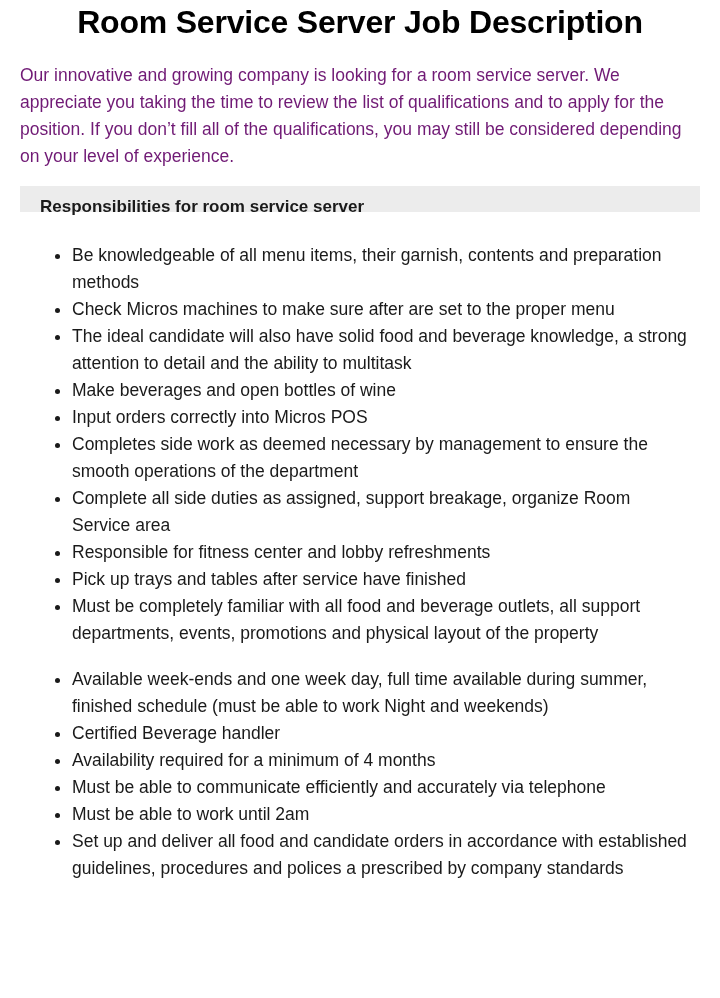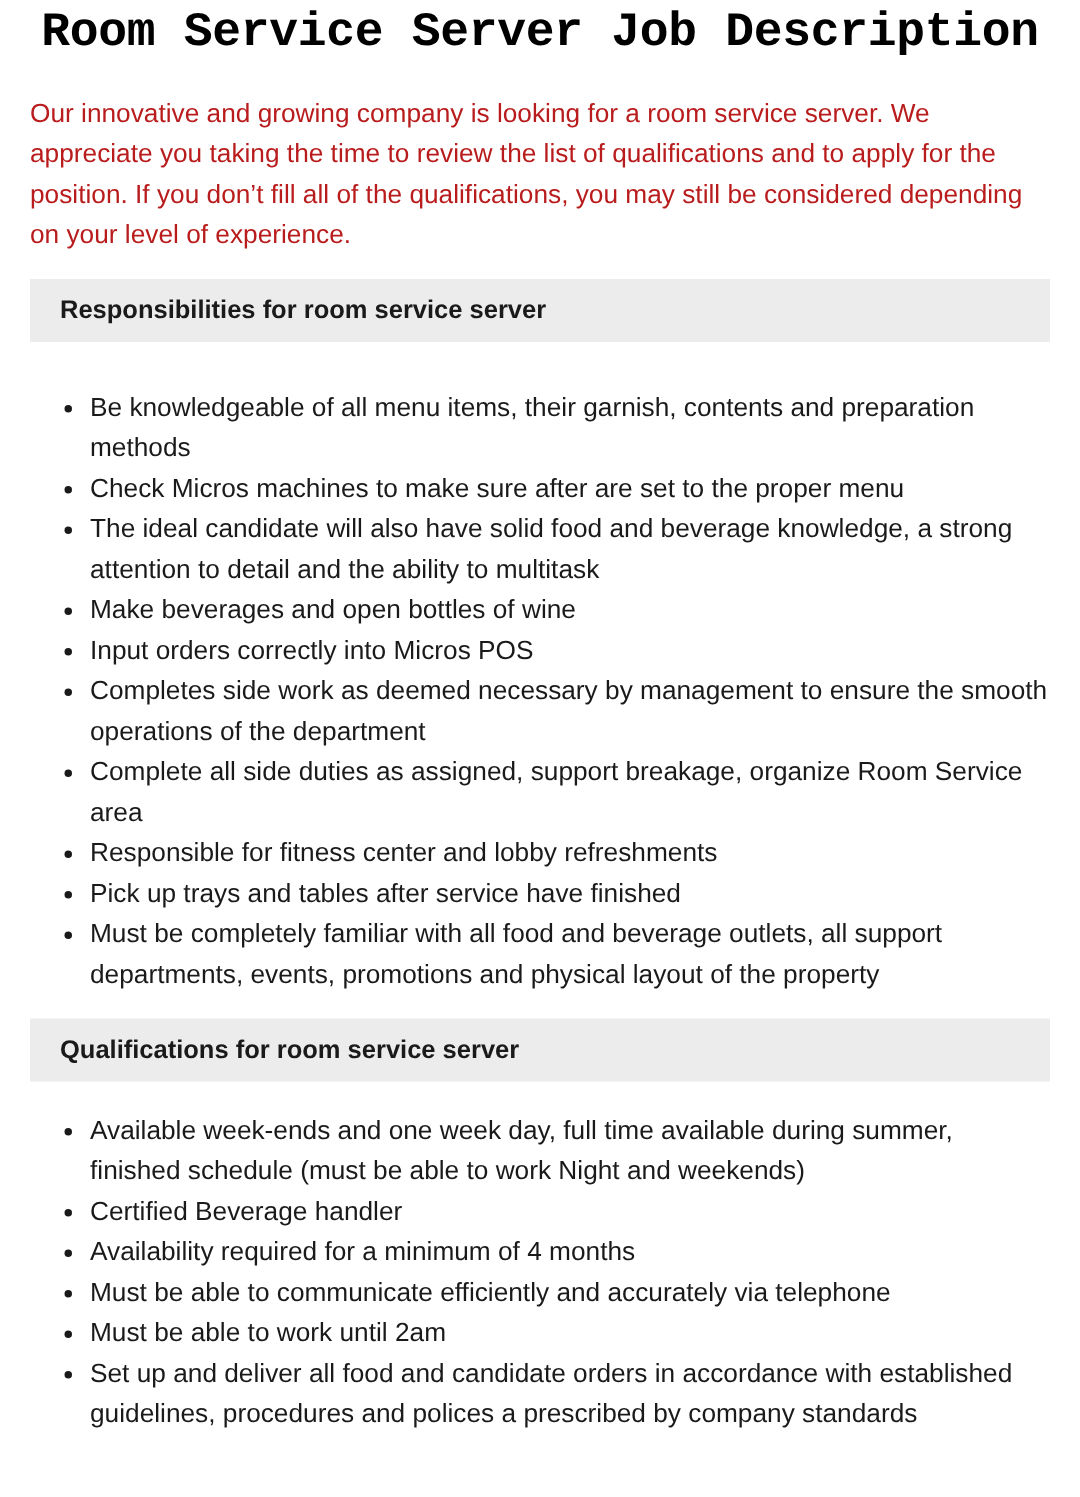--- a/index.html
+++ b/index.html
@@ -14,42 +14,41 @@
     h1 {
       margin: 0;
       padding-top: 2px;
       height: 40px;
       text-align: center;
       font-size: 32px;
       font-weight: bold;
       color: #000;
       line-height: 40px;
       letter-spacing: -0.2px;
-      font-family: Liberation Mono, monospace;
     }
     .intro {
       margin: 20px 0 0 0;
       font-size: 17.5px;
       line-height: 27px;
-      color: #b91c1c;
+      color: #701a75;
     }
     .section-header {
       background: #ececec;
-      height: 42px;
+      height: 26px;
       line-height: 42px;
       padding: 0 20px;
       font-size: 17px;
       font-weight: bold;
       color: #1a1a1a;
       box-sizing: border-box;
     }
     .section-header.resp { margin-top: 16px; }
     .section-header.qual { margin-top: 16px; }
     ul {
-      margin: 0;
+      margin: 12px;
       padding: 0 0 0 40px;
       list-style: disc;
       font-size: 17.5px;
       line-height: 27px;
       color: #1a1a1a;
     }
     ul.resp-list { margin-top: 30px; }
     ul.qual-list { margin-top: 19px; }
     li { padding-left: 0; }
   </style>
@@ -67,21 +66,20 @@
     <li>The ideal candidate will also have solid food and beverage knowledge, a strong attention to detail and the ability to multitask</li>
     <li>Make beverages and open bottles of wine</li>
     <li>Input orders correctly into Micros POS</li>
     <li>Completes side work as deemed necessary by management to ensure the smooth operations of the department</li>
     <li>Complete all side duties as assigned, support breakage, organize Room Service area</li>
     <li>Responsible for fitness center and lobby refreshments</li>
     <li>Pick up trays and tables after service have finished</li>
     <li>Must be completely familiar with all food and beverage outlets, all support departments, events, promotions and physical layout of the property</li>
   </ul>
 
-  <div class="section-header qual">Qualifications for room service server</div>
   <ul class="qual-list">
     <li>Available week-ends and one week day, full time available during summer, finished schedule (must be able to work Night and weekends)</li>
     <li>Certified Beverage handler</li>
     <li>Availability required for a minimum of 4 months</li>
     <li>Must be able to communicate efficiently and accurately via telephone</li>
     <li>Must be able to work until 2am</li>
     <li>Set up and deliver all food and candidate orders in accordance with established guidelines, procedures and polices a prescribed by company standards</li>
   </ul>
 </div>
 

